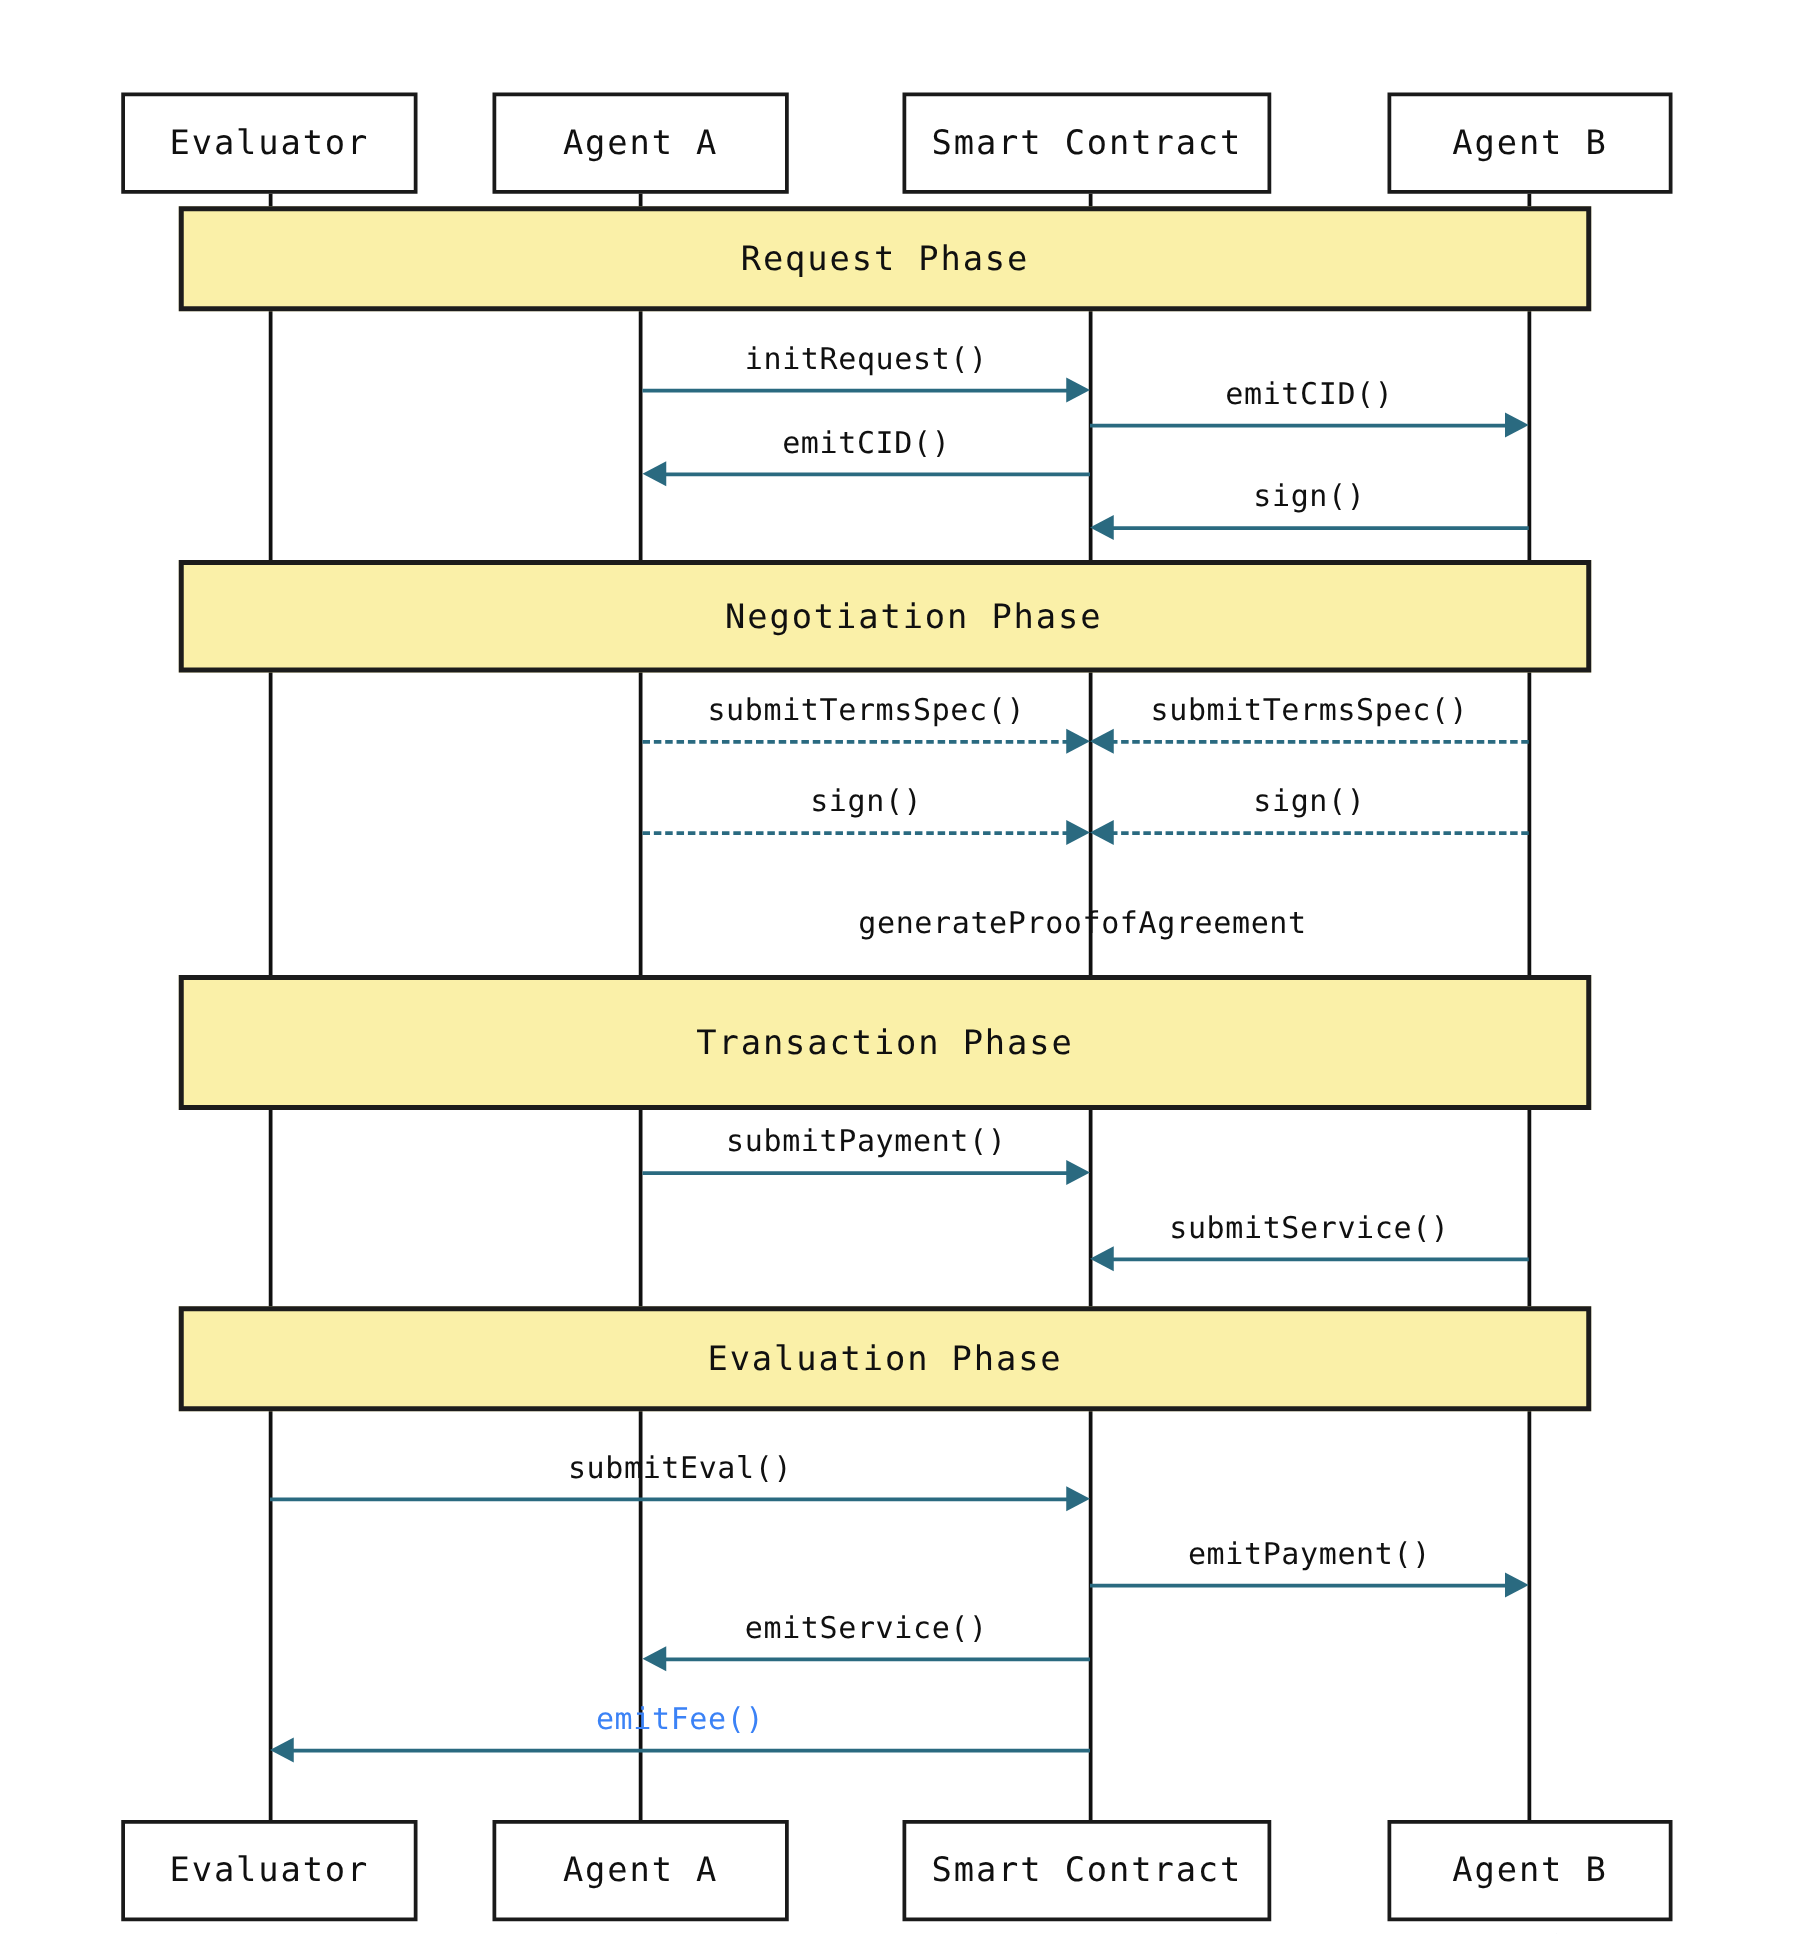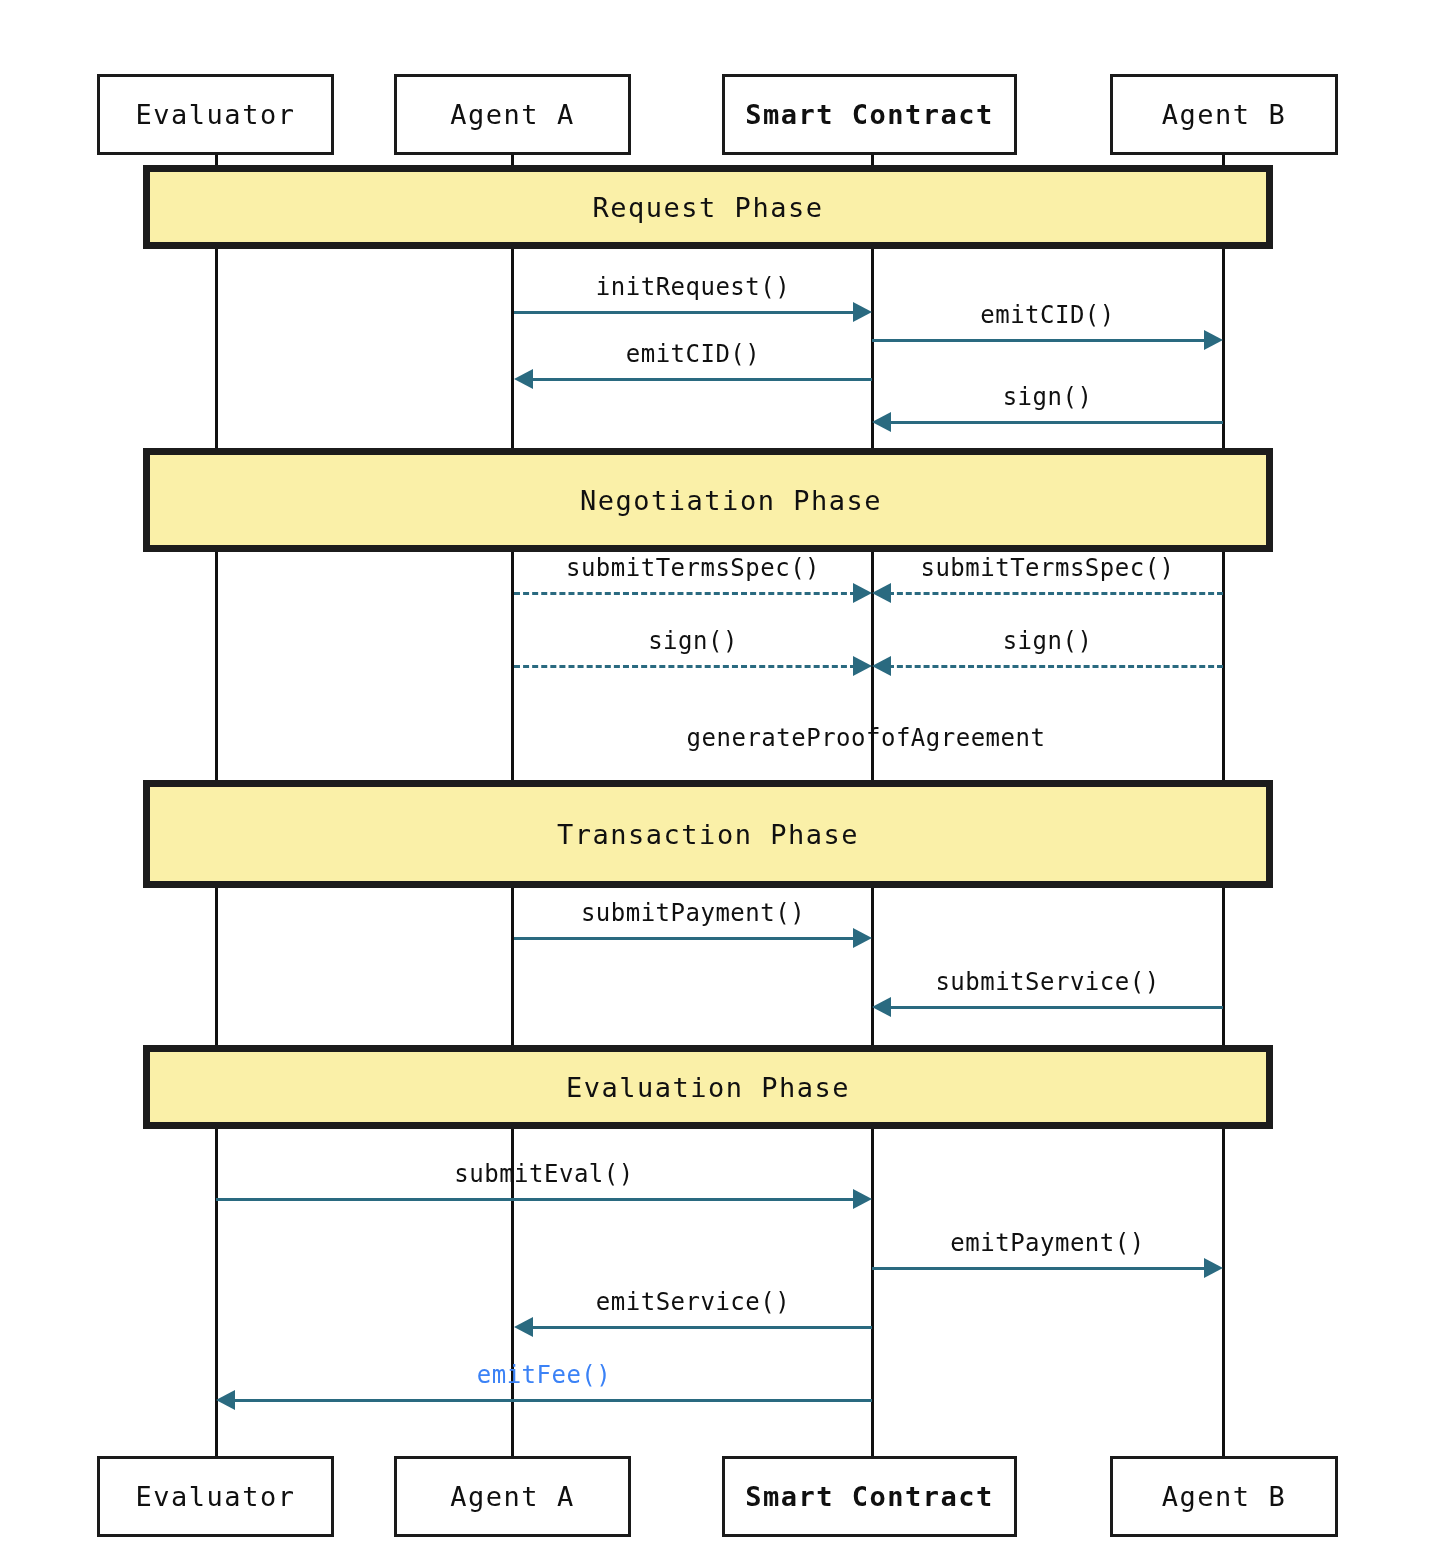--- a/index.html
+++ b/index.html
@@ -28,34 +28,34 @@
     background: #ffffff;
     display: flex;
     align-items: center;
     justify-content: center;
     font-family: "DejaVu Sans Mono", "Liberation Mono", monospace;
     font-size: 27px;
     letter-spacing: 1.5px;
     color: #101010;
     white-space: nowrap;
   }
-  .participant-box.bold { font-weight: bold; text-align: right; }
+  .participant-box.bold { font-weight: normal; text-align: right; }
 
   
   .lifeline {
     position: absolute;
     width: 3px;
     background: #101010;
   }
 
   
   .phase-band {
     position: absolute;
     box-sizing: border-box;
-    border: 7px solid #be185d;
+    border: 4px solid #be185d;
     display: flex;
     align-items: center;
     justify-content: center;
     font-family: "DejaVu Sans Mono", "Liberation Mono", monospace;
     font-size: 27px;
     letter-spacing: 1.5px;
     color: #101010;
     white-space: nowrap;
   }
 
@@ -141,21 +141,21 @@
       <div class="lifeline" style="left: 215px; top: 112px; height: 1301px; background: rgb(16, 16, 16);"></div>
       <div class="lifeline" style="left: 511px; top: 112px; height: 1301px; background: rgb(16, 16, 16);"></div>
       <div class="lifeline" style="left: 871px; top: 112px; height: 1301px; background: rgb(16, 16, 16);"></div>
       <div class="lifeline" style="left: 1222px; top: 112px; height: 1301px; background: rgb(16, 16, 16);"></div>
     </div>
 
   <div id="phase-bands">
       <div class="phase-band" style="left: 143px; top: 122px; width: 1130px; height: 84px; background: rgb(250, 240, 168); border-color: rgb(28, 28, 28); color: rgb(16, 16, 16);">
         <span>Request Phase</span>
       </div>
-      <div class="phase-band" style="left: 143px; top: 405px; width: 1130px; height: 104px; background: rgb(250, 240, 168); border-color: rgb(28, 28, 28); color: rgb(16, 16, 16); padding-left: 46px;">
+      <div class="phase-band" style="left: 143px; top: 405px; width: 1130px; height: 90px; background: rgb(250, 240, 168); border-color: rgb(28, 28, 28); color: rgb(16, 16, 16); padding-left: 46px;">
         <span>Negotiation Phase</span>
       </div>
       <div class="phase-band" style="left: 143px; top: 737px; width: 1130px; height: 108px; background: rgb(250, 240, 168); border-color: rgb(28, 28, 28); color: rgb(16, 16, 16);">
         <span>Transaction Phase</span>
       </div>
       <div class="phase-band" style="left: 143px; top: 1002px; width: 1130px; height: 84px; background: rgb(250, 240, 168); border-color: rgb(28, 28, 28); color: rgb(16, 16, 16);">
         <span>Evaluation Phase</span>
       </div>
     </div>
 

